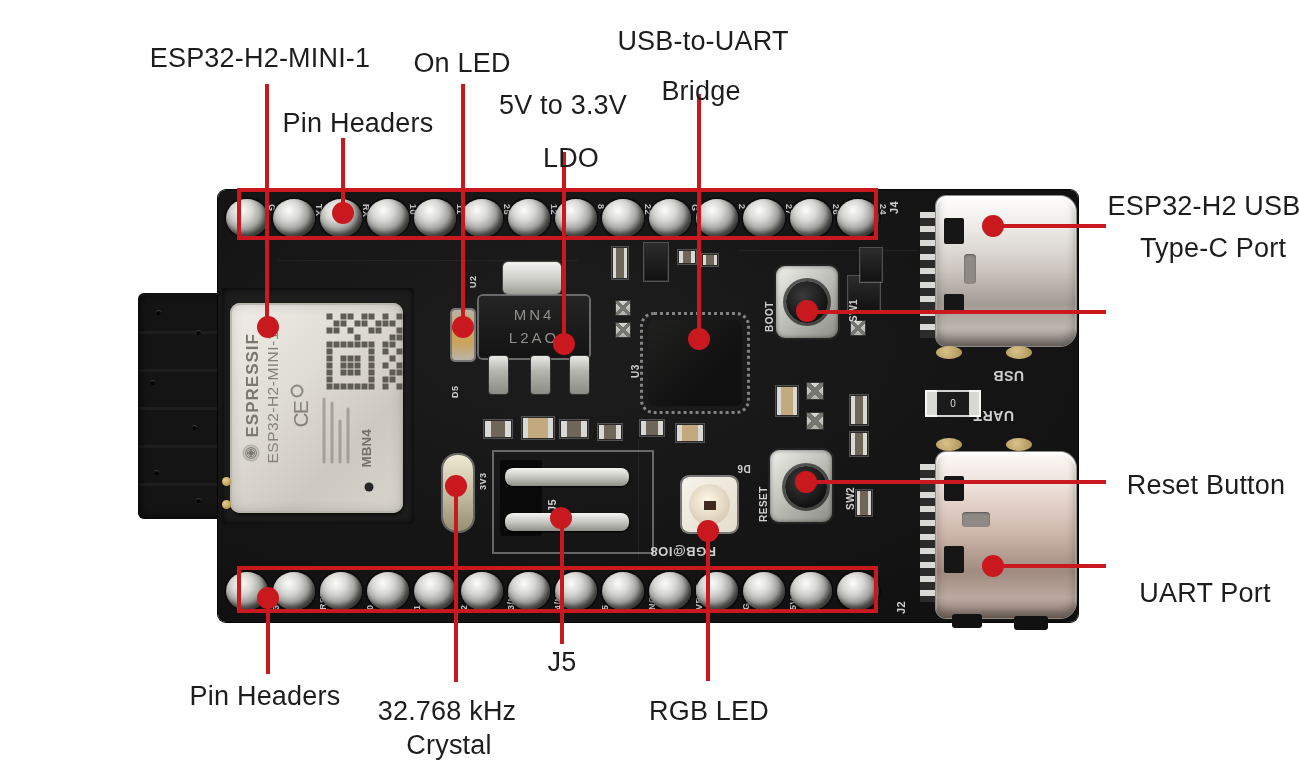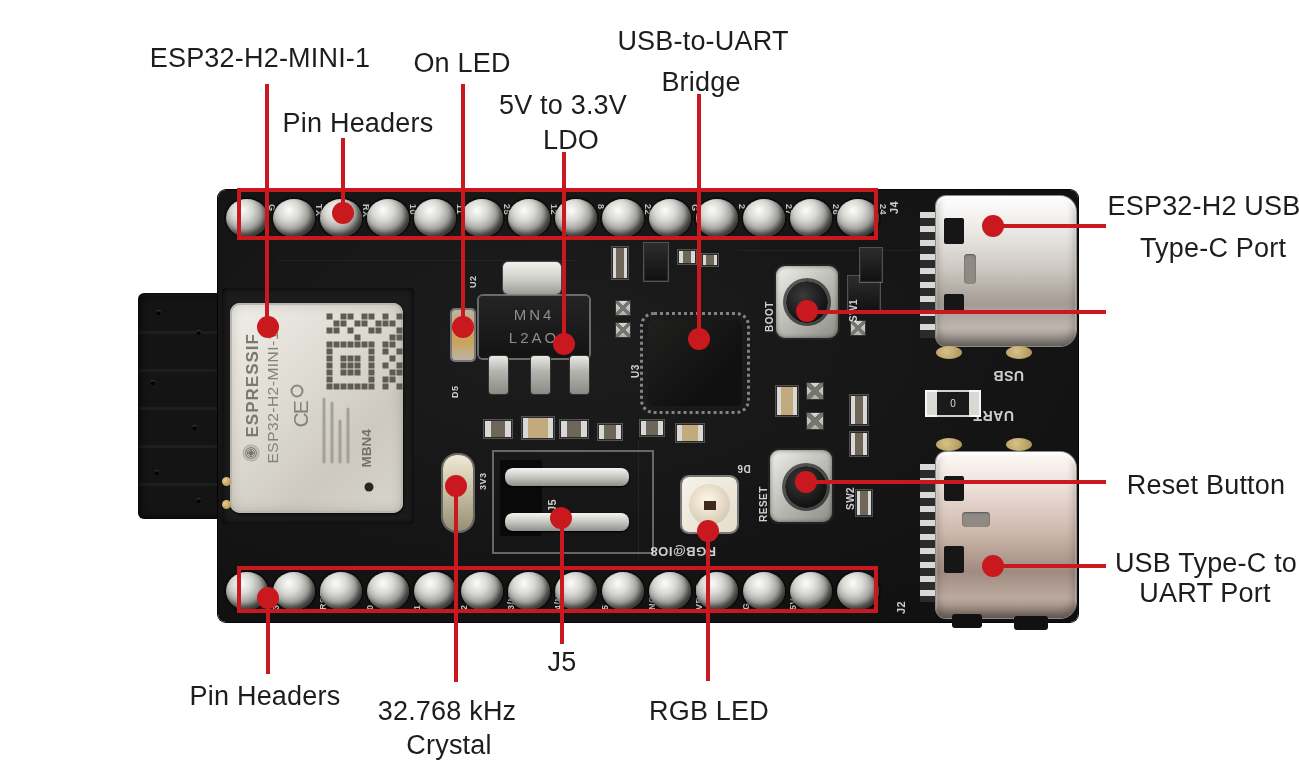--- a/index.html
+++ b/index.html
@@ -406,26 +406,25 @@
   <div class="dot" style="left:982px;top:555px"></div>
   <div class="dot" style="left:257px;top:587px"></div>
   <div class="dot" style="left:445px;top:475px"></div>
   <div class="dot" style="left:550px;top:507px"></div>
   <div class="dot" style="left:697px;top:520px"></div>
 
   <div class="lbl" style="left:260px;top:43px">ESP32-H2-MINI-1</div>
   <div class="lbl" style="left:462px;top:48px">On LED</div>
   <div class="lbl" style="left:358px;top:108px">Pin Headers</div>
   <div class="lbl" style="left:563px;top:90px">5V to 3.3V</div>
-  <div class="lbl" style="left:571px;top:125px">LDO</div>
+  <div class="lbl" style="left:571px;top:143px">LDO</div>
   <div class="lbl" style="left:703px;top:26px">USB-to-UART</div>
-  <div class="lbl" style="left:701px;top:67px">Bridge</div>
+  <div class="lbl" style="left:701px;top:76px">Bridge</div>
   <div class="lbl" style="left:1204px;top:191px">ESP32-H2 USB</div>
   <div class="lbl" style="left:1213px;top:233px">Type-C Port</div>
   <div class="lbl" style="left:1206px;top:470px">Reset Button</div>
-  <div class="lbl" style="left:1206px;top:548px">USB Type-C to</div>
   <div class="lbl" style="left:1205px;top:578px">UART Port</div>
   <div class="lbl" style="left:265px;top:681px">Pin Headers</div>
   <div class="lbl" style="left:447px;top:696px">32.768 kHz</div>
   <div class="lbl" style="left:449px;top:730px">Crystal</div>
   <div class="lbl" style="left:562px;top:647px">J5</div>
   <div class="lbl" style="left:709px;top:696px">RGB LED</div>
 </div>
 
 </body></html>

